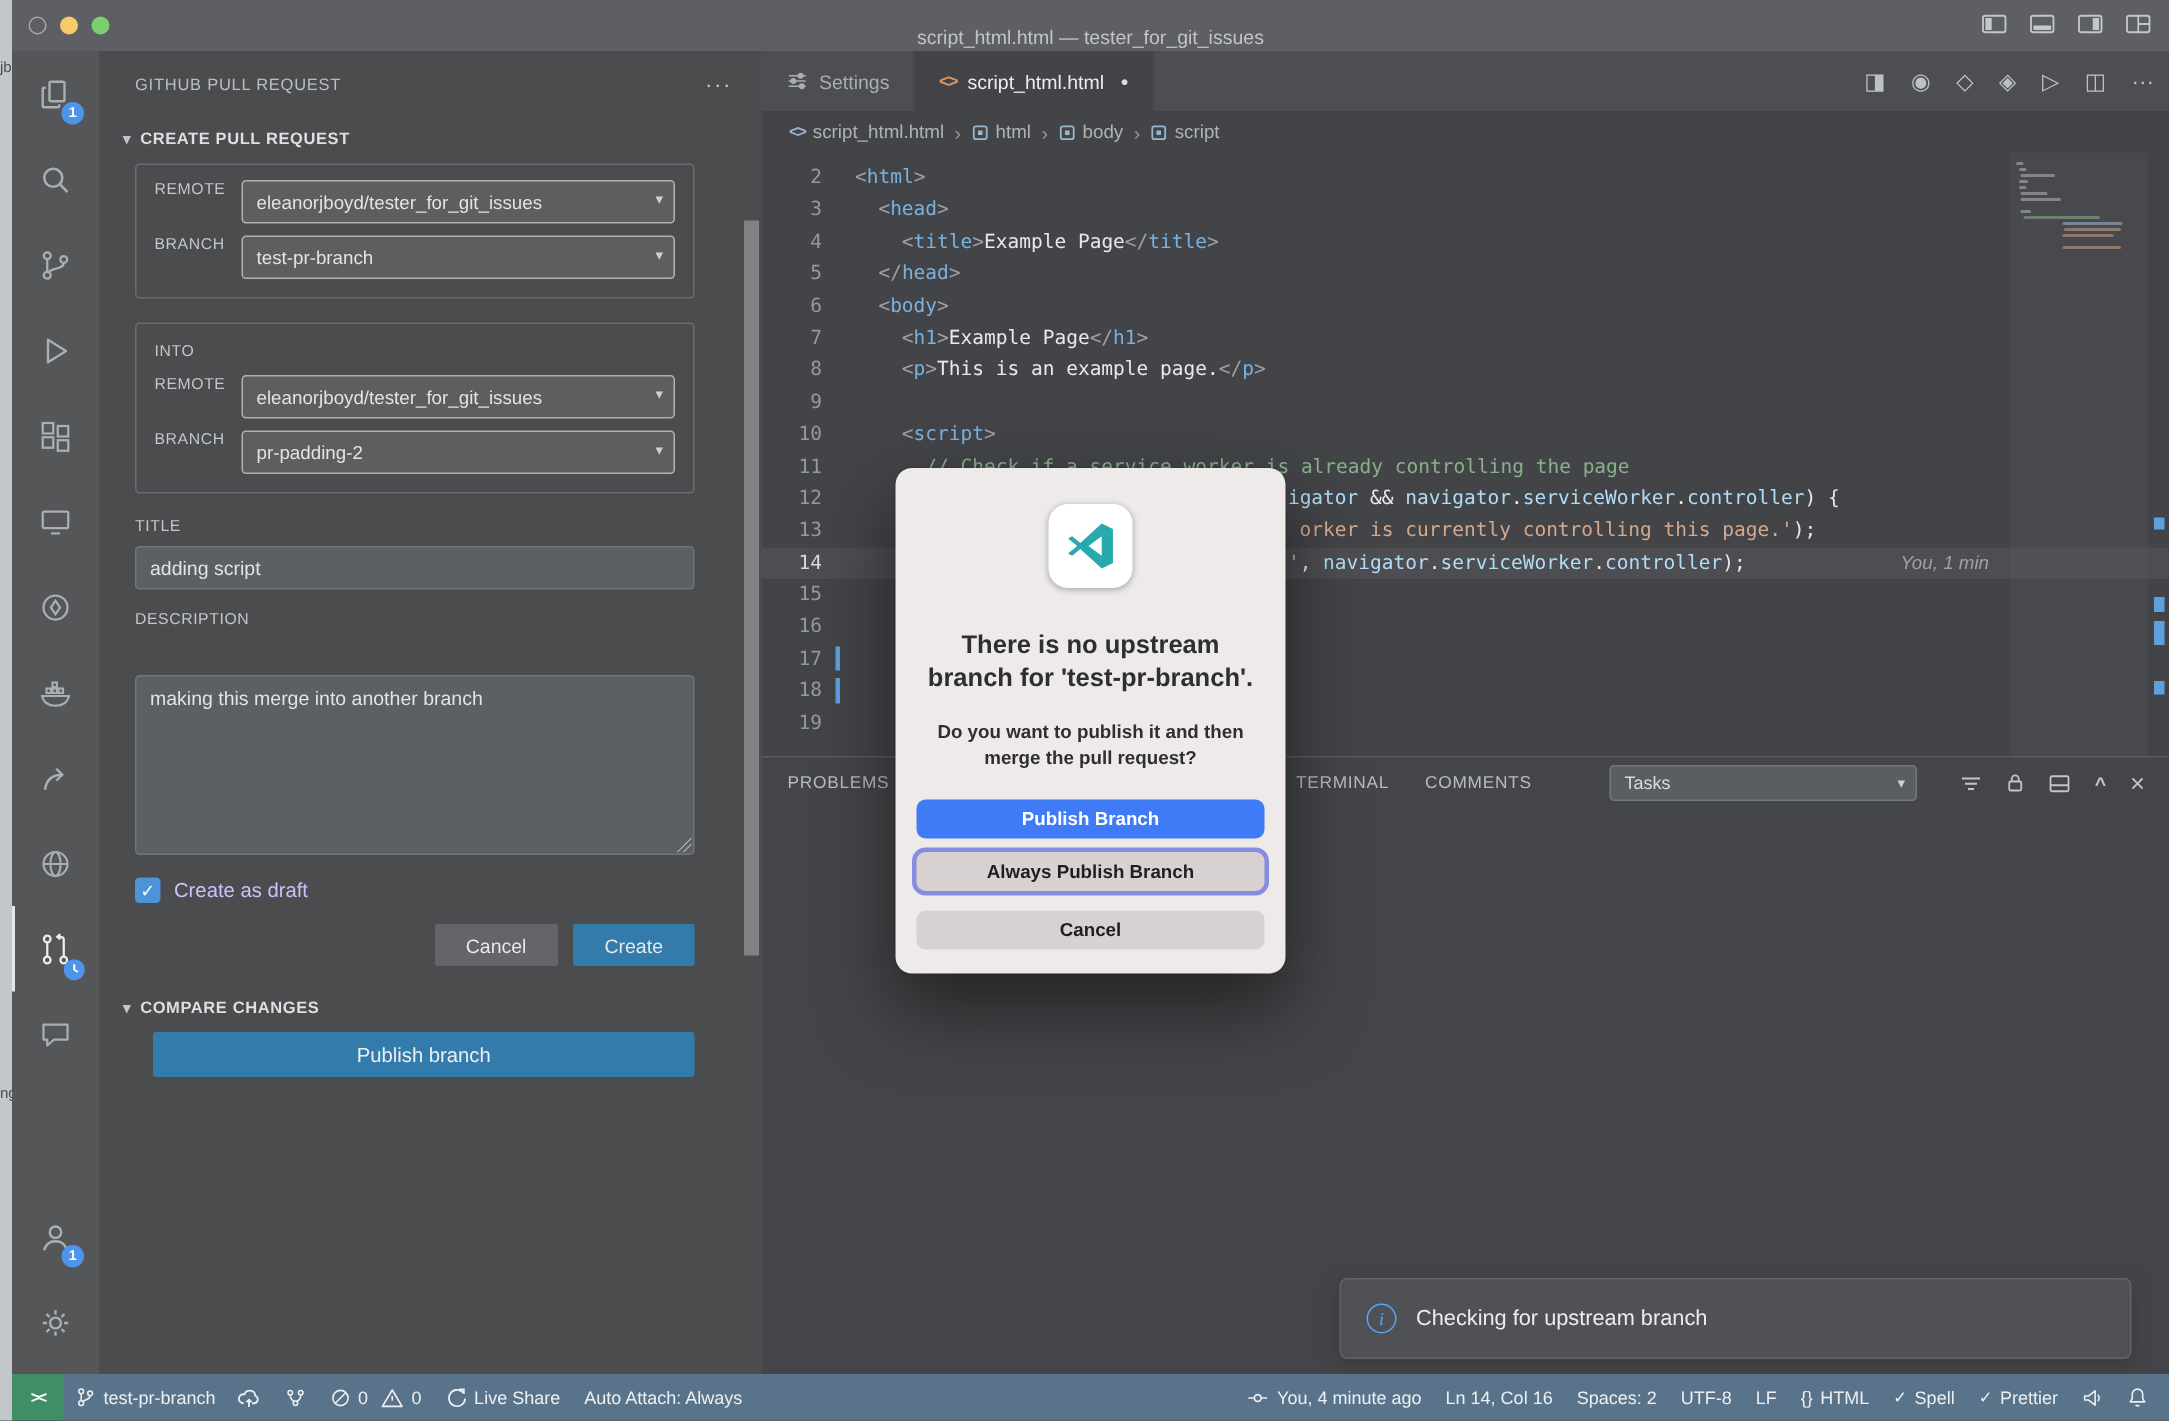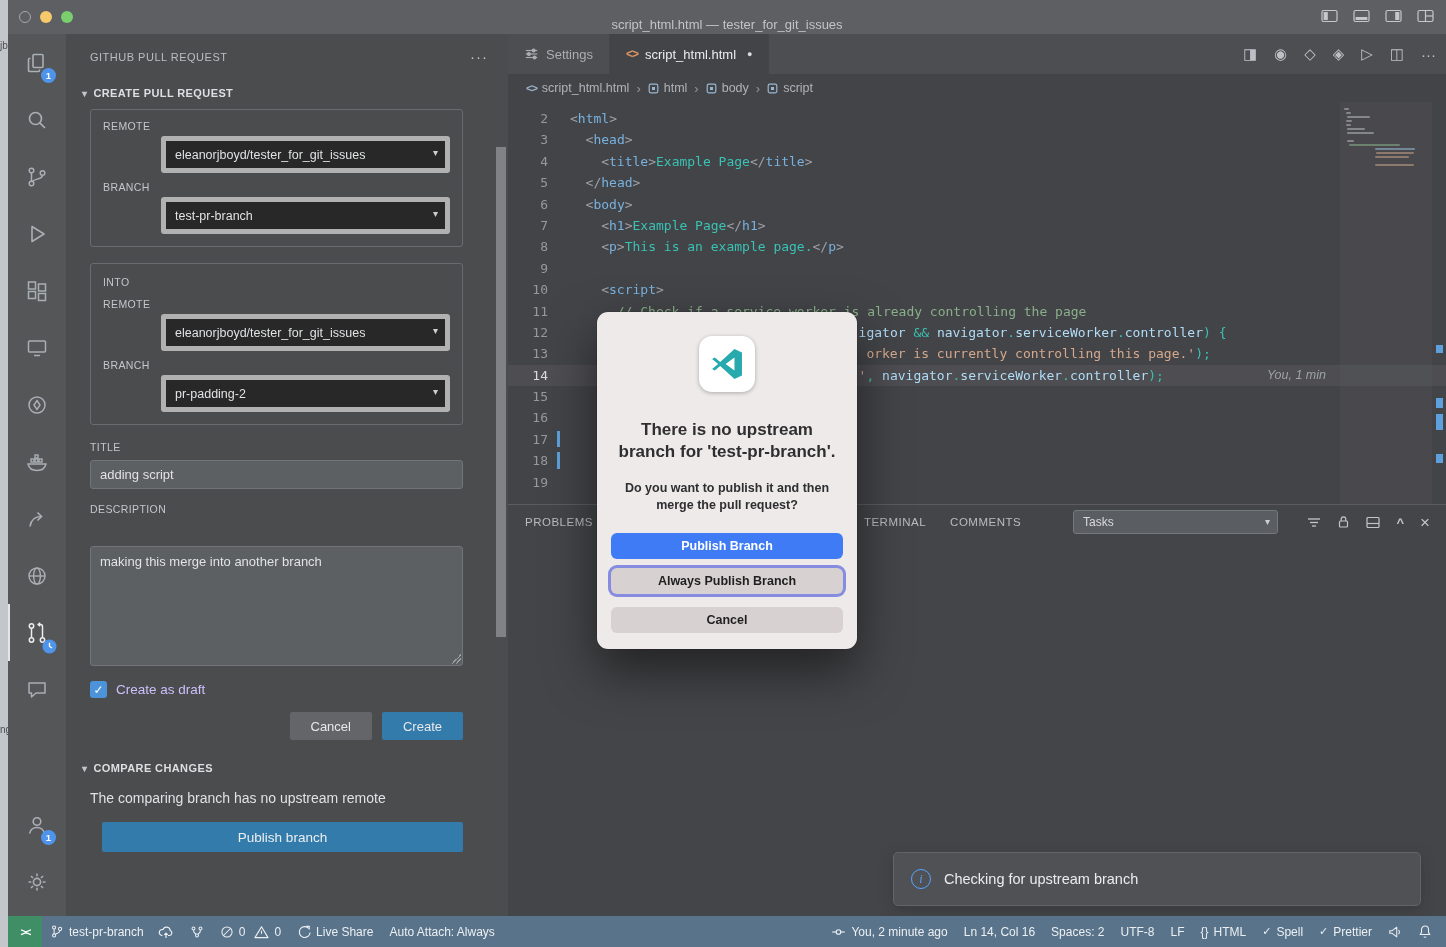--- a/index.html
+++ b/index.html
@@ -44,23 +44,23 @@
   .sb-more{margin-left:auto;color:#b6bac0;font-size:15px;letter-spacing:1px;}
   .sec-head{display:flex;align-items:center;gap:6px;padding:16px 8px 10px 16px;font-size:11px;font-weight:700;
             letter-spacing:.4px;color:#d8dadd;}
   .chev{font-size:10px;color:#b6bac0;}
   .form{padding:0 45px 0 24px;}
   .group{border:1px solid #4d5055;border-radius:3px;padding:10px 12px 12px;margin-bottom:16px;}
   .frow{display:flex;margin-top:8px;}
   .frow:first-child{margin-top:0;}
   .flabel{width:58px;flex:none;font-size:10.5px;letter-spacing:.4px;color:#b9bdc2;}
   .into-label{font-size:10.5px;letter-spacing:.4px;color:#b9bdc2;margin:2px 0 10px;}
-  .select{flex:1;height:27px;background:#000000;border:5px solid #a3a3a3;border-radius:3px;display:flex;
+  .select{flex:1;height:27px;background:#404040;border:1px solid #a3a3a3;border-radius:3px;display:flex;
           align-items:center;padding:0 22px 0 9px;position:relative;font-size:12.5px;color:#dddfe2;
-          white-space:nowrap;overflow:hidden;margin-top:16px;}
+          white-space:nowrap;overflow:hidden;}
   .select .sel-chev{position:absolute;right:7px;top:6px;font-size:10px;color:#c3c7cc;}
   .field-label{font-size:10.5px;letter-spacing:.4px;color:#b9bdc2;margin:6px 0 7px;}
   .text-input{display:block;width:100%;box-sizing:border-box;height:29px;background:#3f4347;border:1px solid #575c61;
               border-radius:3px;color:#dddfe2;font-size:13px;padding:0 9px;font-family:"Liberation Sans",sans-serif;outline:none;}
   .desc-wrap{position:relative;margin-top:31px;}
   .textarea{display:block;width:100%;box-sizing:border-box;height:120px;background:#3f4347;border:1px solid #575c61;
             border-radius:3px;color:#dddfe2;font-size:13px;padding:7px 9px;resize:none;outline:none;
             font-family:"Liberation Sans",sans-serif;}
   .grip{position:absolute;right:2px;bottom:2px;width:10px;height:10px;
         background:linear-gradient(135deg,transparent 50%,#8a8f95 50%,#8a8f95 58%,transparent 58%,transparent 70%,#8a8f95 70%,#8a8f95 78%,transparent 78%);}
@@ -95,21 +95,21 @@
   .code-wrap{flex:1;position:relative;background:#212227;overflow:hidden;
              font-family:"DejaVu Sans Mono",monospace;font-size:13px;}
   #code-lines{position:absolute;top:6px;left:0;right:0;}
   .crow{display:flex;height:21.4px;line-height:21.4px;position:relative;white-space:pre;}
   .crow.active{background:rgba(255,255,255,.05);}
   .ln{width:40px;flex:none;text-align:right;color:#82878d;}
   .crow.active .ln{color:#d2d6db;}
   .gut{width:22px;flex:none;position:relative;}
   .gut.mod::before{content:"";position:absolute;left:9px;top:2px;bottom:3px;width:3px;background:#3f8fd6;}
   .lc{flex:none;white-space:pre;color:#d4d4d4;}
-  .tk-pu{color:#8b9097;} .tk-tg{color:#5fa4da;} .tk-pl{color:#14b8a6;}
+  .tk-pu{color:#8b9097;} .tk-tg{color:#5fa4da;} .tk-pl{color:#e5e5e5;}
   .tk-cm{color:#74a274;} .tk-st{color:#cf9a78;} .tk-id{color:#a3d6f5;}
   .blame{position:absolute;right:120px;top:0;color:#8d9299;font-style:italic;font-size:12.5px;font-family:"Liberation Sans",sans-serif;}
   .minimap{position:absolute;top:0;right:14px;width:92px;bottom:0;background:rgba(255,255,255,.025);}
   .mbar{position:absolute;height:2px;border-radius:1px;}
   .overview{position:absolute;right:0;top:0;width:14px;bottom:0;}
   .tick{position:absolute;right:3px;width:7px;background:#3f8fd6;}
 
   
   .panel{height:411px;flex:none;border-top:1px solid #3c3e42;background:#222327;position:relative;}
   .panel-tabs{height:34px;display:flex;align-items:center;padding-left:17px;font-size:11.5px;letter-spacing:.5px;
@@ -367,21 +367,20 @@
         </div>
         <div class="btn-row">
           <div class="btn btn-secondary">Cancel</div>
           <div class="btn btn-primary">Create</div>
         </div>
       </div>
       <div class="sec-head">
         <span class="chev">▾</span>
         <span>COMPARE CHANGES</span>
       </div>
-      <div class="compare-msg">The comparing branch has no upstream remote</div>
       <div class="publish-btn">Publish branch</div>
       <div class="sb-scroll"></div>
     </div>
 
     <div class="editor-col">
       <div class="tabbar">
         <div class="tab">
           <span>
               <svg width="15" height="14" viewBox="0 0 16 16" stroke="currentColor" stroke-width="1.3" fill="currentColor">
                 <line x1="1.5" y1="4" x2="14.5" y2="4"></line>
@@ -595,21 +594,21 @@
 
     <div class="sright">
       <div class="sitem">
         <span>
             <svg width="15" height="14" viewBox="0 0 16 16" fill="none" stroke="currentColor" stroke-width="1.3">
               <circle cx="8" cy="8" r="2.6"></circle>
               <line x1="0.8" y1="8" x2="5.2" y2="8"></line>
               <line x1="10.8" y1="8" x2="15.2" y2="8"></line>
             </svg>
           </span>
-        <span>You, 2 minute ago</span>
+        <span>You, 4 minute ago</span>
       </div>
       <div class="sitem">
         <span>Ln 14, Col 16</span>
       </div>
       <div class="sitem">
         <span>Spaces: 2</span>
       </div>
       <div class="sitem">
         <span>UTF-8</span>
       </div>

